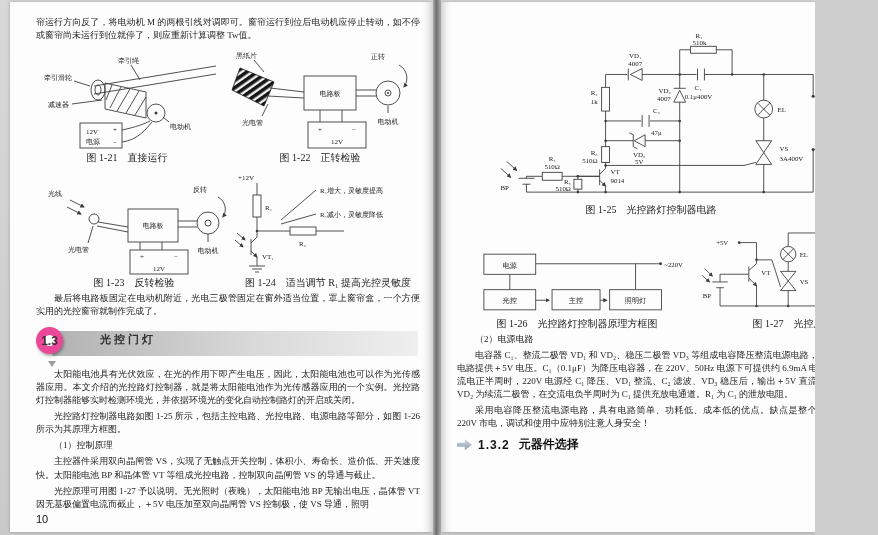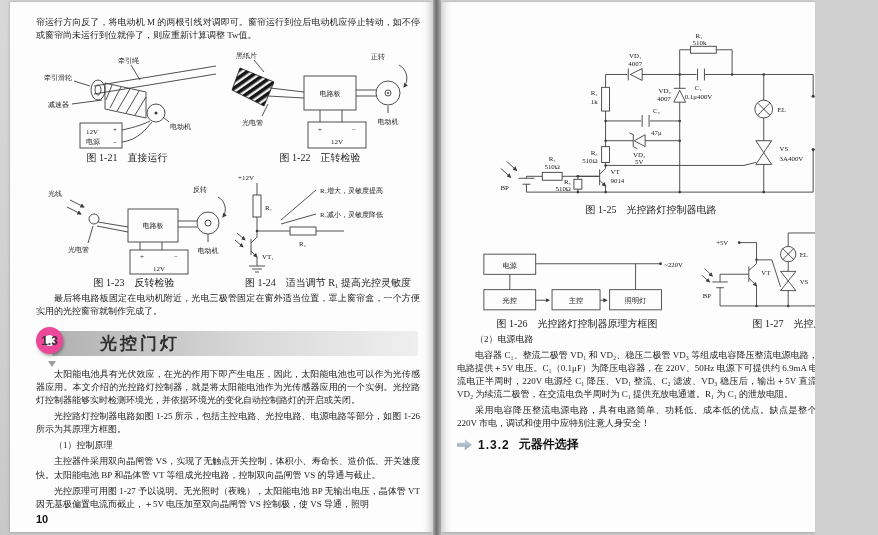--- a/index.html
+++ b/index.html
@@ -27,29 +27,29 @@
   .section-head{position:relative;height:34px;margin:9px 0 7px;}
   .section-bar{position:absolute;left:16px;right:2px;top:4px;height:25px;border-radius:2px;
     background:linear-gradient(90deg,#b2b2b2,#d9d9d9 55%,#efefef);}
   .section-badge{position:absolute;left:0;top:0;width:27px;height:27px;background:#fff;
     border:8px solid #ec4899;border-radius:50%;display:flex;align-items:center;justify-content:center;
     font-family:"Liberation Sans","DejaVu Sans",sans-serif;font-size:12px;font-weight:bold;color:#333;
     box-shadow:1px 2px 3px rgba(0,0,0,.35);z-index:2;}
   .badge-tail{position:absolute;left:12px;top:34px;width:0;height:0;z-index:2;
     border-left:4px solid transparent;border-right:4px solid transparent;border-top:6px solid #9d9d9d;}
   .section-title{position:absolute;left:64px;top:5px;font-family:"Liberation Sans","DejaVu Sans",sans-serif;
-    font-size:17px;font-weight:bold;color:#2d2d2d;letter-spacing:3px;}
+    font-size:11px;font-weight:bold;color:#2d2d2d;letter-spacing:3px;}
   .subhead{display:flex;align-items:center;margin:6px 0 3px;
     font-family:"Liberation Sans","DejaVu Sans",sans-serif;font-weight:bold;font-size:12px;color:#111;}
   .subarrow{width:15px;height:11px;margin-right:6px;flex:0 0 auto;
     background:linear-gradient(180deg,#cfd9e0,#8da0ae);
     clip-path:polygon(0 32%,52% 32%,52% 0,100% 50%,52% 100%,52% 68%,0 68%);}
   .subnum{margin-right:9px;letter-spacing:1px;}
   .pagenum{position:absolute;bottom:7px;font-family:"Liberation Sans","DejaVu Sans",sans-serif;
-    font-size:11px;font-weight:bold;color:#111;}
+    font-size:11px;font-weight:normal;color:#111;}
   .pagenum.pl{left:26px;}
   .pagenum.pr{right:22px;}
 </style>
 </head>
 <body>
 
 <div class="stage">
 
   <svg width="0" height="0" style="position:absolute" aria-hidden="true">
     <defs>

